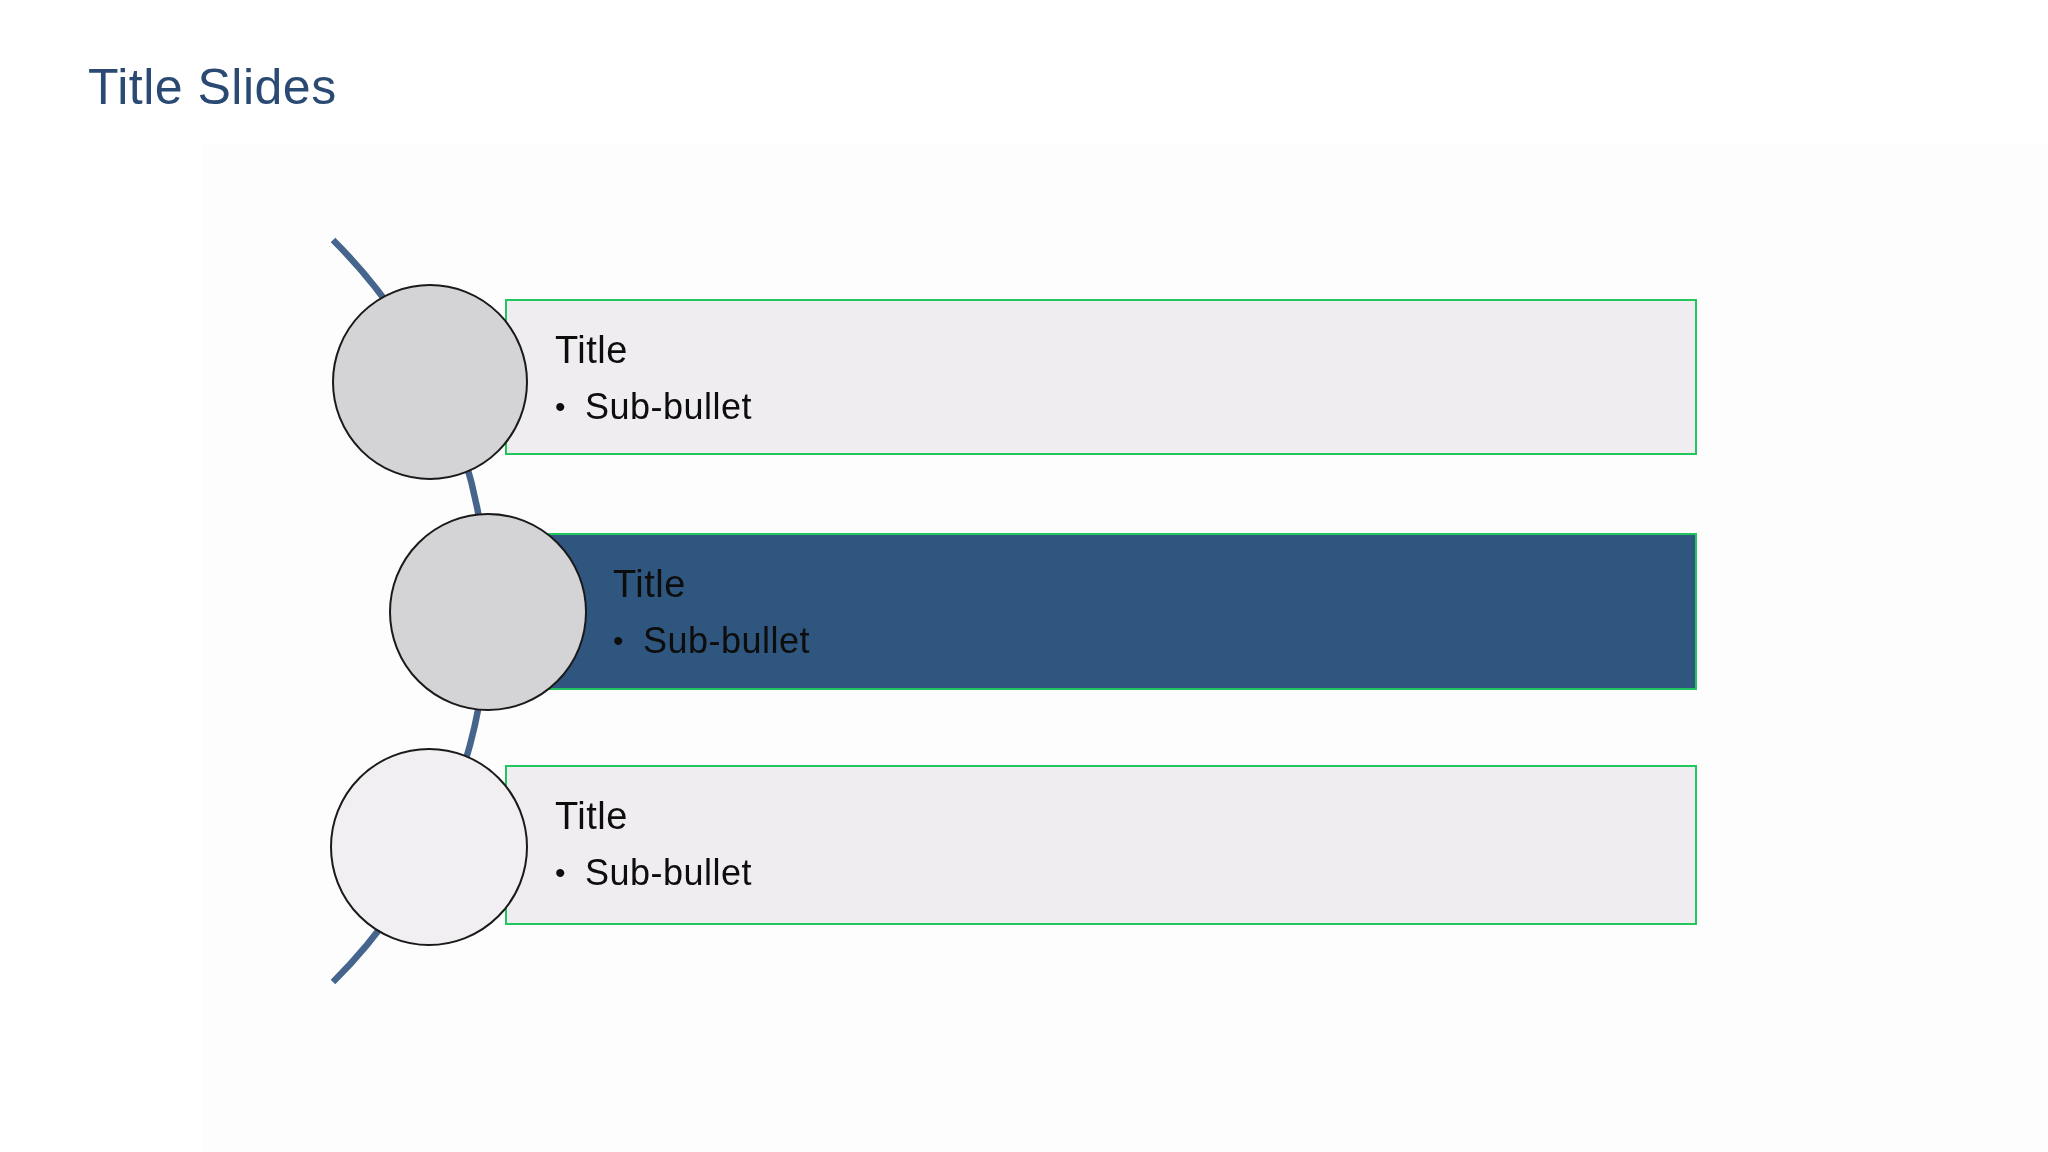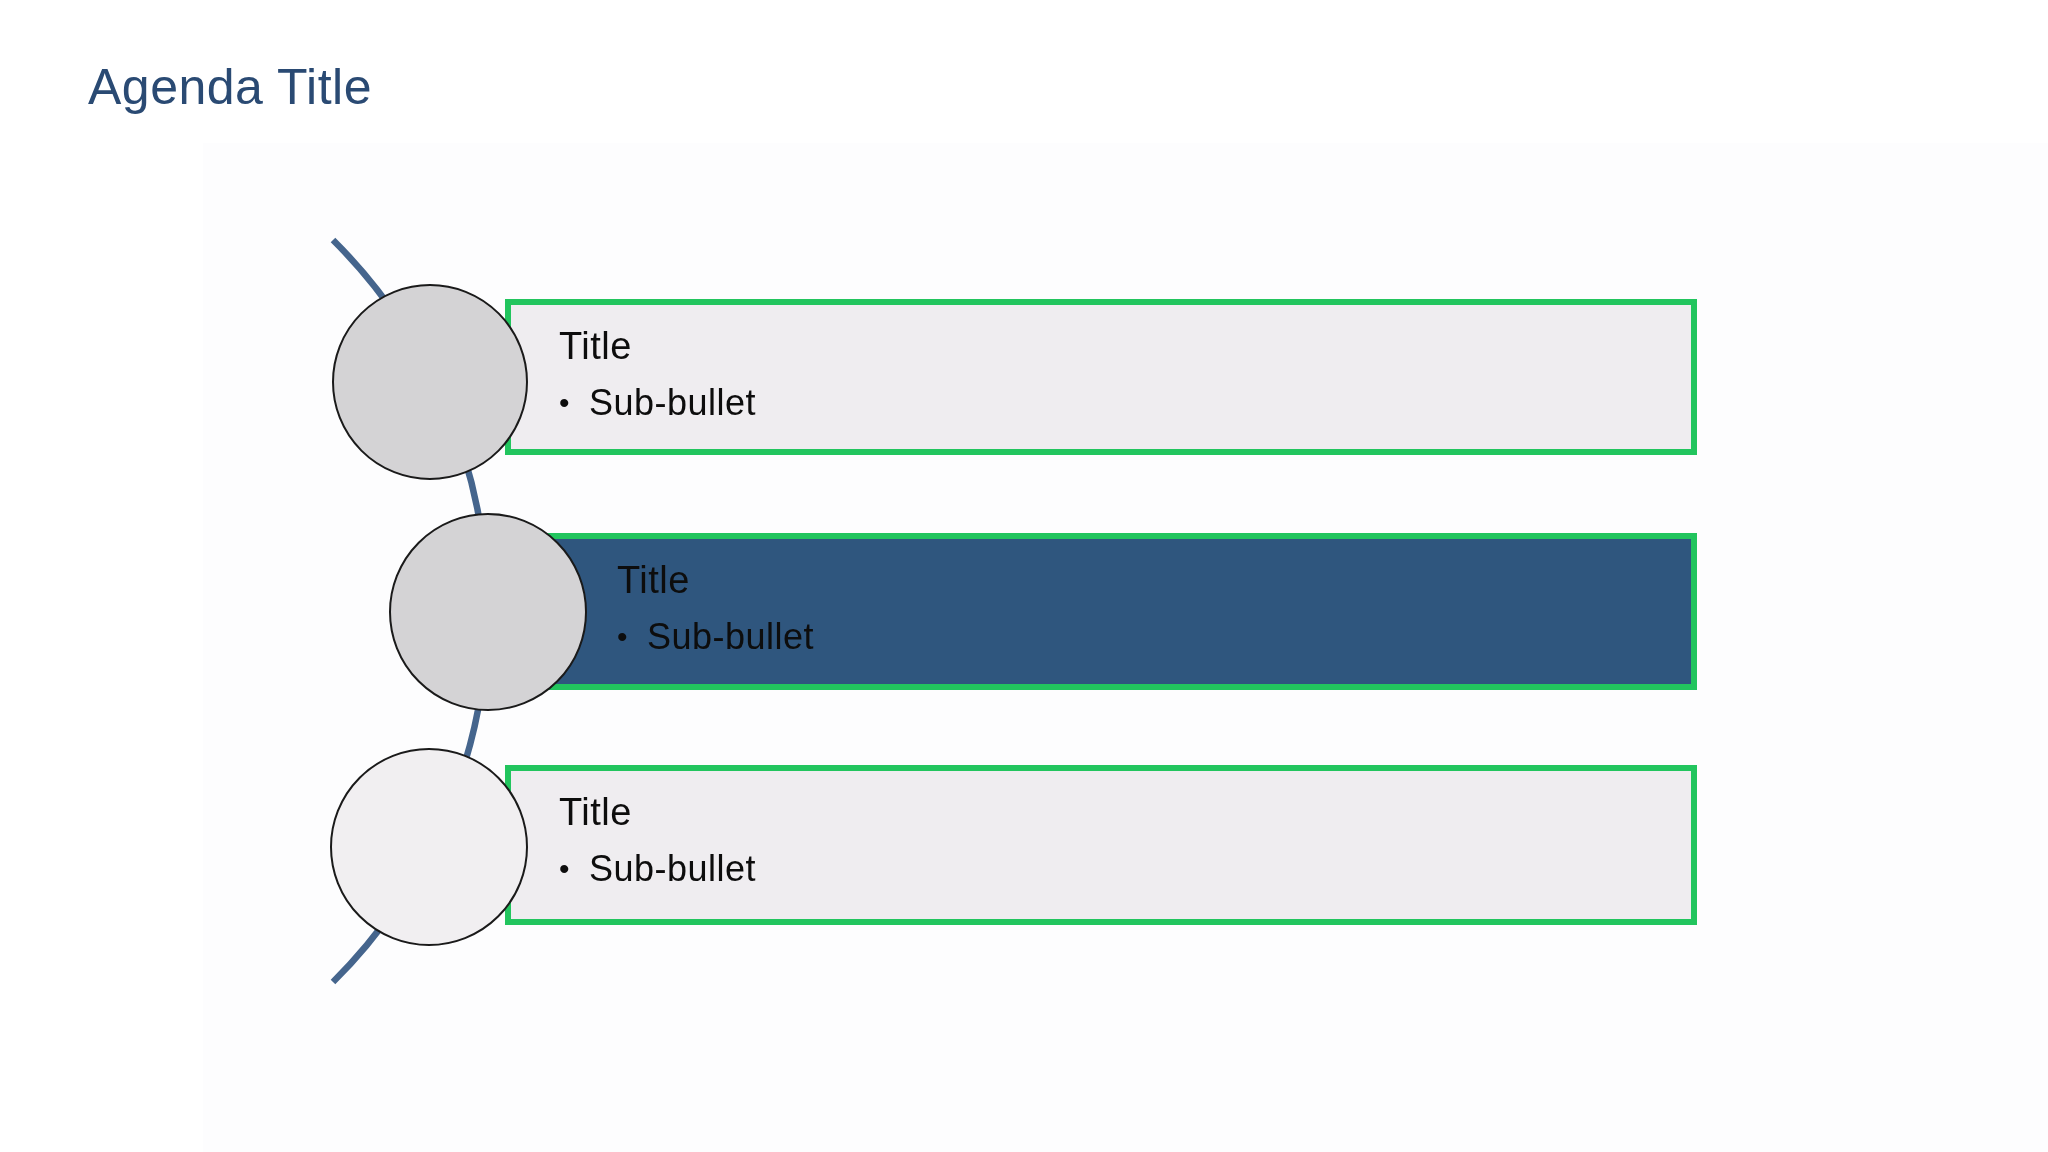--- a/index.html
+++ b/index.html
@@ -40,24 +40,24 @@
     top: 0;
     width: 2048px;
     height: 1152px;
     pointer-events: none;
   }
   .bar {
     position: absolute;
     left: 505px;
     width: 1192px;
     box-sizing: border-box;
-    border: 6px solid #22c55e;
+    border: 2px solid #22c55e;
     display: flex;
     flex-direction: column;
-    padding-top: 18px;
+    padding-top: 26px;
   }
   .bar.light { background: #efedf0; }
   .bar.accent { background: #2f567e; }
   .bar-1 { top: 299px; height: 156px; }
   .bar-2 { top: 533px; height: 157px; }
   .bar-3 { top: 765px; height: 160px; }
   .bar-1 .bar-inner, .bar-3 .bar-inner { padding-left: 48px; }
   .bar-2 .bar-inner { padding-left: 106px; }
   .bar-title {
     font-size: 38px;
@@ -91,21 +91,21 @@
   .circle-2 { left: 389px; top: 513px; width: 198px; height: 198px; }
   .circle-3 { left: 330px; top: 748px; width: 198px; height: 198px; }
 </style>
 </head>
 <body>
 
 <div class="slide">
 
   <div class="canvas-tint"></div>
 
-  <h1 class="page-title">Agenda Title</h1>
+  <h1 class="page-title">Title Slides</h1>
 
   <svg class="arc-svg" viewBox="0 0 2048 1152" xmlns="http://www.w3.org/2000/svg">
     <path d="M 333 240 A 523 523 0 0 1 333 982" fill="none" stroke="#45658d" stroke-width="6.5" stroke-linecap="butt"></path>
   </svg>
 
   <div class="bar light bar-1">
     <div class="bar-inner">
       <div class="bar-title">Title</div>
       <div class="bar-sub">
         <span class="dot">•</span>

